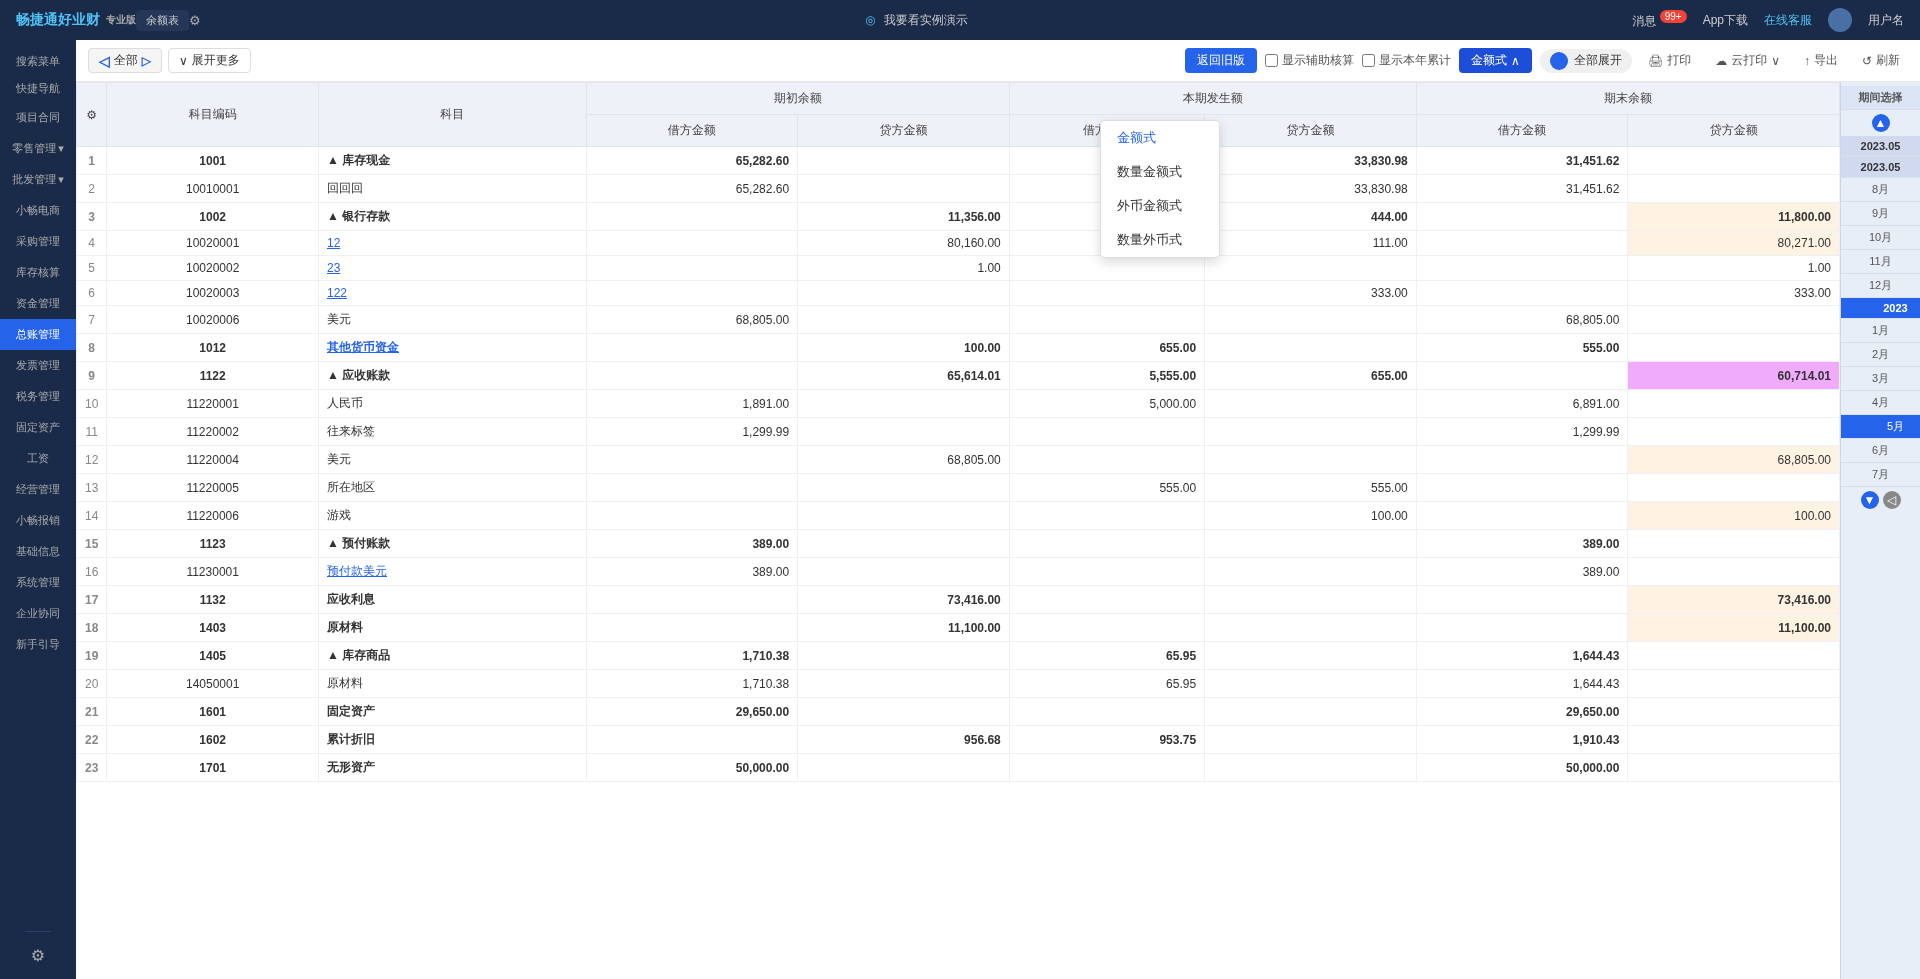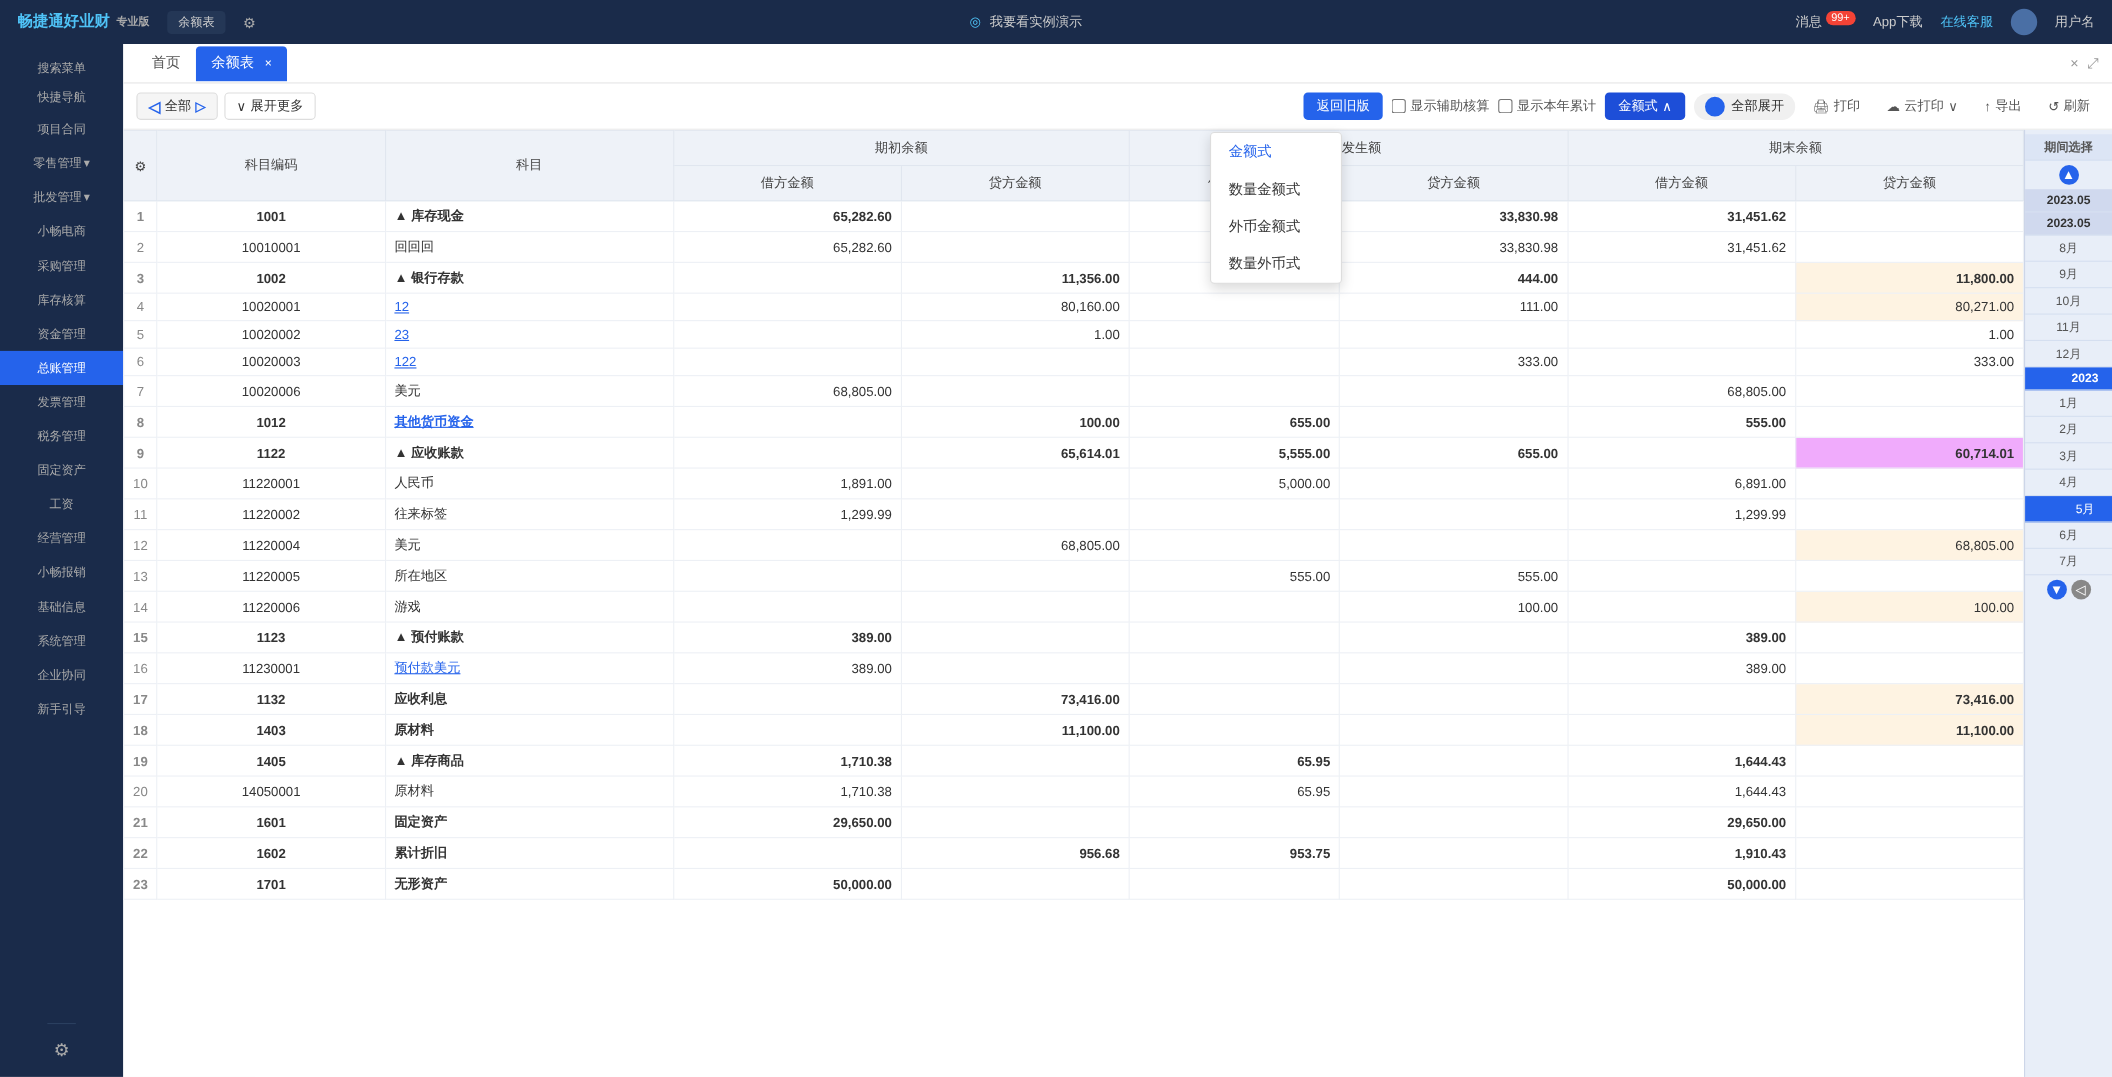--- a/index.html
+++ b/index.html
@@ -1,30 +1,30 @@
 <!DOCTYPE html>
 <html><head>
   <meta charset="utf-8">
   <style>
     * { box-sizing: border-box; margin: 0; padding: 0; }
     body { font-family: 'Microsoft YaHei', Arial, sans-serif; font-size: 13px; background: #f0f2f5; color: #333; overflow: hidden; height: 979px; }
 
     
     .top-bar { height: 40px; background: #1a2b4a; display: flex; align-items: center; justify-content: space-between; padding: 0 16px; color: #fff; }
-    .top-bar-left { display: flex; align-items: center; gap: 16px; }
+    .top-bar-left { display: flex; align-items: center; gap: 0; }
     .app-logo { display: flex; align-items: center; gap: 6px; font-size: 14px; font-weight: bold; color: #4fc3f7; }
     .top-bar-center { display: flex; align-items: center; gap: 8px; color: #ccc; font-size: 12px; }
     .top-bar-right { display: flex; align-items: center; gap: 16px; font-size: 12px; color: #ccc; }
     .badge { background: #f44336; color: white; border-radius: 10px; padding: 1px 5px; font-size: 10px; vertical-align: super; }
 
     
     .layout { display: flex; height: calc(979px - 40px); }
 
     
-    .sidebar { width: 112px; background: #1a2b4a; display: flex; flex-direction: column; align-items: center; padding-top: 8px; overflow-y: auto; }
+    .sidebar { width: 76px; background: #1a2b4a; display: flex; flex-direction: column; align-items: center; padding-top: 8px; overflow-y: auto; }
     .sidebar-search { color: #aaa; font-size: 11px; padding: 6px 0; cursor: pointer; text-align: center; }
     .sidebar-nav { color: #aaa; font-size: 11px; padding: 6px 0; cursor: pointer; text-align: left; }
     .sidebar-item { width: 100%; text-align: center; padding: 8px 4px; color: #aaa; font-size: 11px; cursor: pointer; }
     .sidebar-item.active { background: #2563eb; color: #fff; }
     .sidebar-item.has-arrow { display: flex; align-items: center; justify-content: center; gap: 2px; }
     .sidebar-bottom { margin-top: auto; padding: 8px 0; border-top: 1px solid #2a3f5f; }
     .sidebar-gear { color: #aaa; font-size: 16px; cursor: pointer; text-align: center; padding: 6px; }
 
     
     .main { flex: 1; display: flex; flex-direction: column; overflow: hidden; }
@@ -139,31 +139,20 @@
     <div class="sidebar-item">系统管理</div>
     <div class="sidebar-item">企业协同</div>
     <div class="sidebar-item">新手引导</div>
     <div class="sidebar-bottom">
       <div class="sidebar-gear">⚙</div>
     </div>
   </div>
 
   <div class="main">
 
-    <div class="tabs">
-      <div class="tab tab-home">首页</div>
-      <div class="tab active">
-        <span>余额表</span>
-        <span class="tab-close">×</span>
-      </div>
-      <div style="margin-left:auto;display:flex;gap:8px;align-items:center;">
-        <span style="cursor:pointer;color:#999;">×</span>
-        <span style="cursor:pointer;color:#999;">⤢</span>
-      </div>
-    </div>
 
     <div class="toolbar">
       <div class="filter-group">
         <div class="filter-tag">
           <span class="arrow">◁</span>
           <span>全部</span>
           <span style="color:#2563eb;font-weight:bold;">▷</span>
         </div>
         <div class="expand-btn">
           <span>∨</span>

